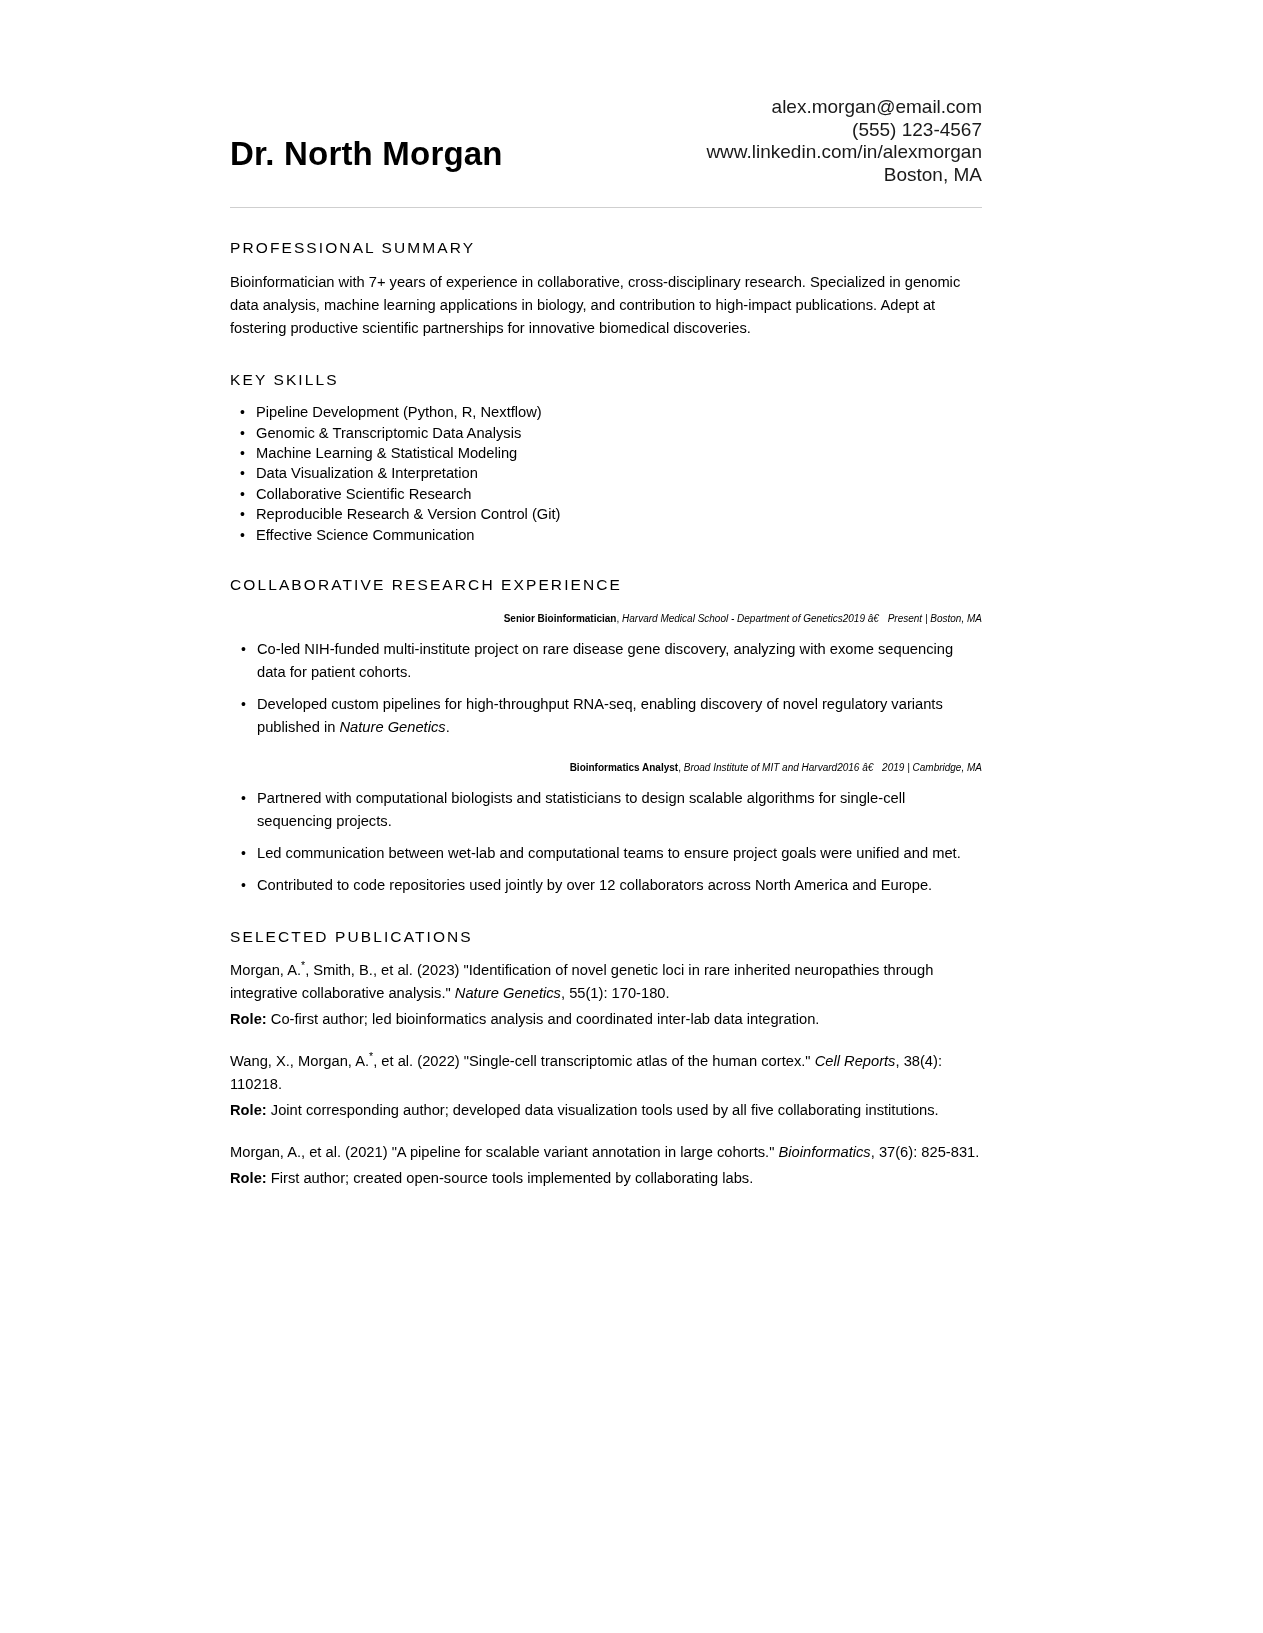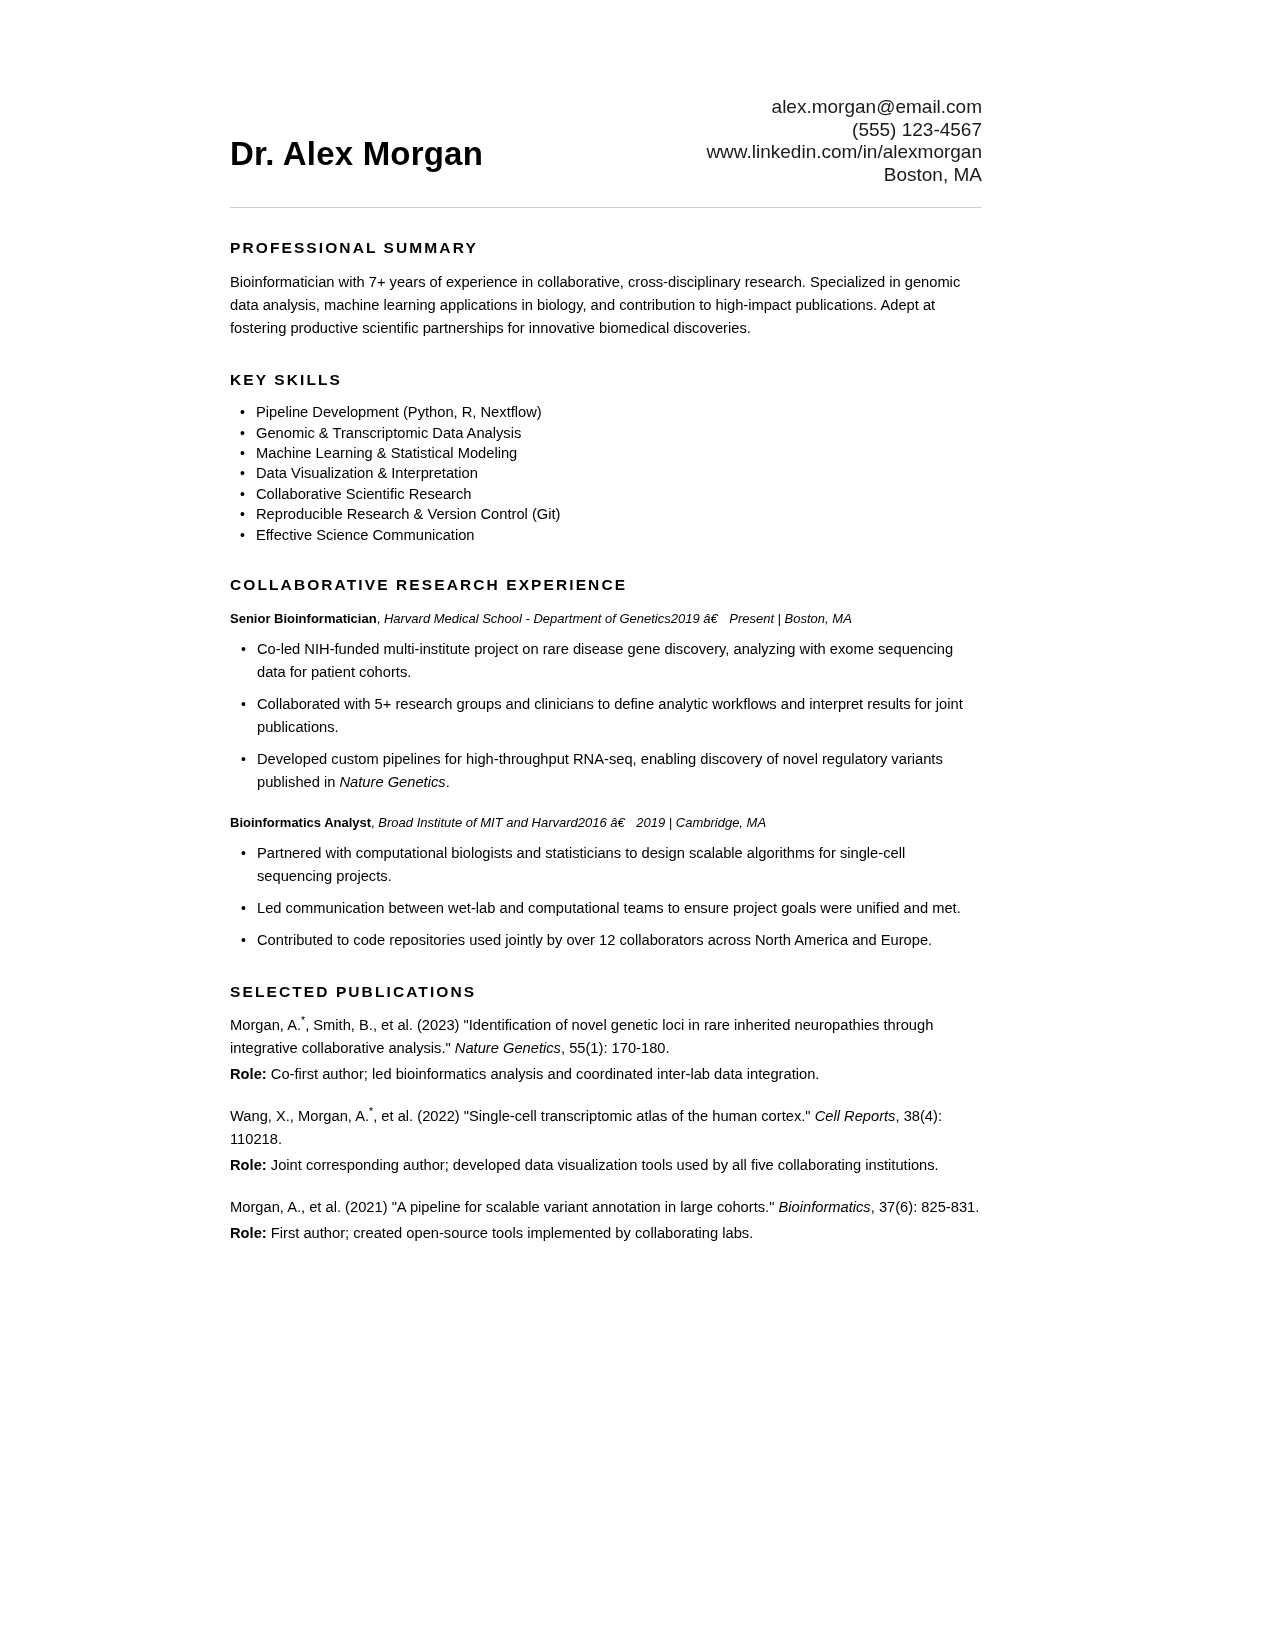--- a/index.html
+++ b/index.html
@@ -56,21 +56,21 @@
     border: 0;
     border-top: 1px solid #cfcfcf;
     margin: 17px 0 0 0;
     height: 0;
   }
 
   
   .section { margin-top: 0; }
   .section-title {
     font-size: 15.5px;
-    font-weight: bold;
+    font-weight: normal;
     letter-spacing: 2.1px;
     text-transform: uppercase;
     margin-top: 31px;
     margin-bottom: 13px;
     line-height: 1.2;
   }
 
   .summary {
     font-size: 14.7px;
     line-height: 23px;
@@ -103,23 +103,23 @@
     margin-bottom: 9px;
   }
   ul.bullets li::before { line-height: 23px; }
   ul.bullets { padding-left: 27px; }
 
   
   .job { margin-bottom: 4px; }
   .job + .job { margin-top: 18px; }
   .job-head {
     display: flex;
-    justify-content: flex-start;
+    justify-content: flex-end;
     align-items: baseline;
-    font-size: 13px;
+    font-size: 10px;
     line-height: 22px;
     margin-bottom: 8px;
   }
   .job-left { white-space: nowrap; }
   .job-title { font-weight: bold; }
   .job-org { font-style: italic; }
   .job-meta {
     font-style: italic;
     white-space: nowrap;
     text-align: right;
@@ -146,21 +146,21 @@
     line-height: 0;
   }
 </style>
 </head>
 <body>
 
 <div class="page">
   <div class="content">
 
     <div class="header">
-      <div class="name">Dr. Alex Morgan</div>
+      <div class="name">Dr. North Morgan</div>
       <div class="contact">
         <div>alex.morgan@email.com</div>
         <div>(555) 123-4567</div>
         <div>www.linkedin.com/in/alexmorgan</div>
         <div>Boston, MA</div>
       </div>
     </div>
     <hr class="rule">
 
     <div class="section">
@@ -184,21 +184,20 @@
     <div class="section">
       <div class="section-title">Collaborative Research Experience</div>
       <div id="experience-list">
           <div class="job">
             <div class="job-head">
               <div class="job-left"><span class="job-title">Senior Bioinformatician</span><span>, </span><span class="job-org">Harvard Medical School - Department of Genetics</span></div>
               <div class="job-meta">2019 â€ Present | Boston, MA</div>
             </div>
             <ul class="bullets">
               <li>Co-led NIH-funded multi-institute project on rare disease gene discovery, analyzing with exome sequencing data for patient cohorts.</li>
-              <li>Collaborated with 5+ research groups and clinicians to define analytic workflows and interpret results for joint publications.</li>
               <li>Developed custom pipelines for high-throughput RNA-seq, enabling discovery of novel regulatory variants published in <span class="ital">Nature Genetics</span>.</li>
             </ul>
           </div>
           <div class="job">
             <div class="job-head">
               <div class="job-left"><span class="job-title">Bioinformatics Analyst</span><span>, </span><span class="job-org">Broad Institute of MIT and Harvard</span></div>
               <div class="job-meta">2016 â€ 2019 | Cambridge, MA</div>
             </div>
             <ul class="bullets">
               <li>Partnered with computational biologists and statisticians to design scalable algorithms for single-cell sequencing projects.</li>

